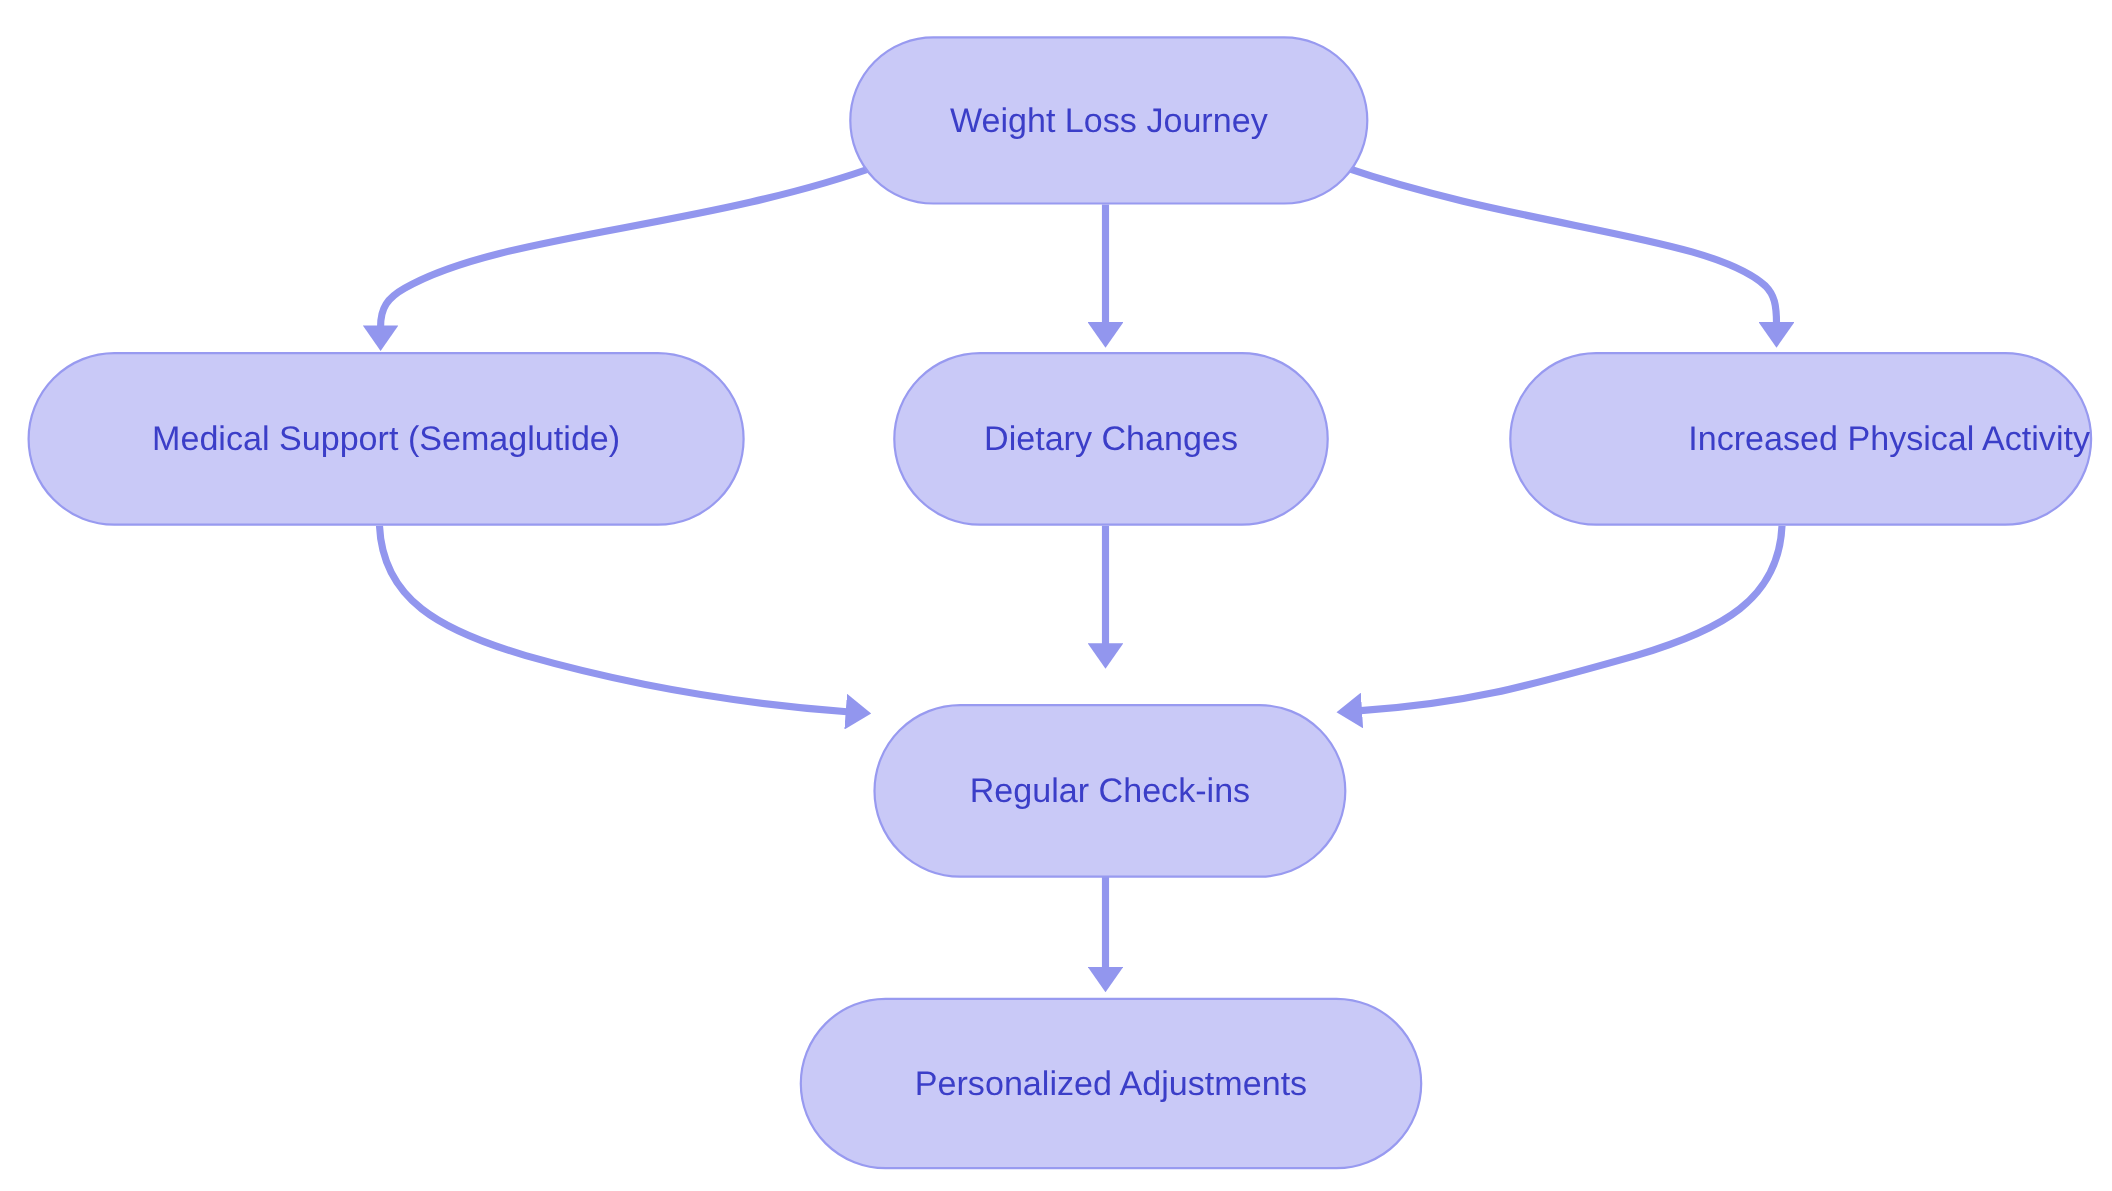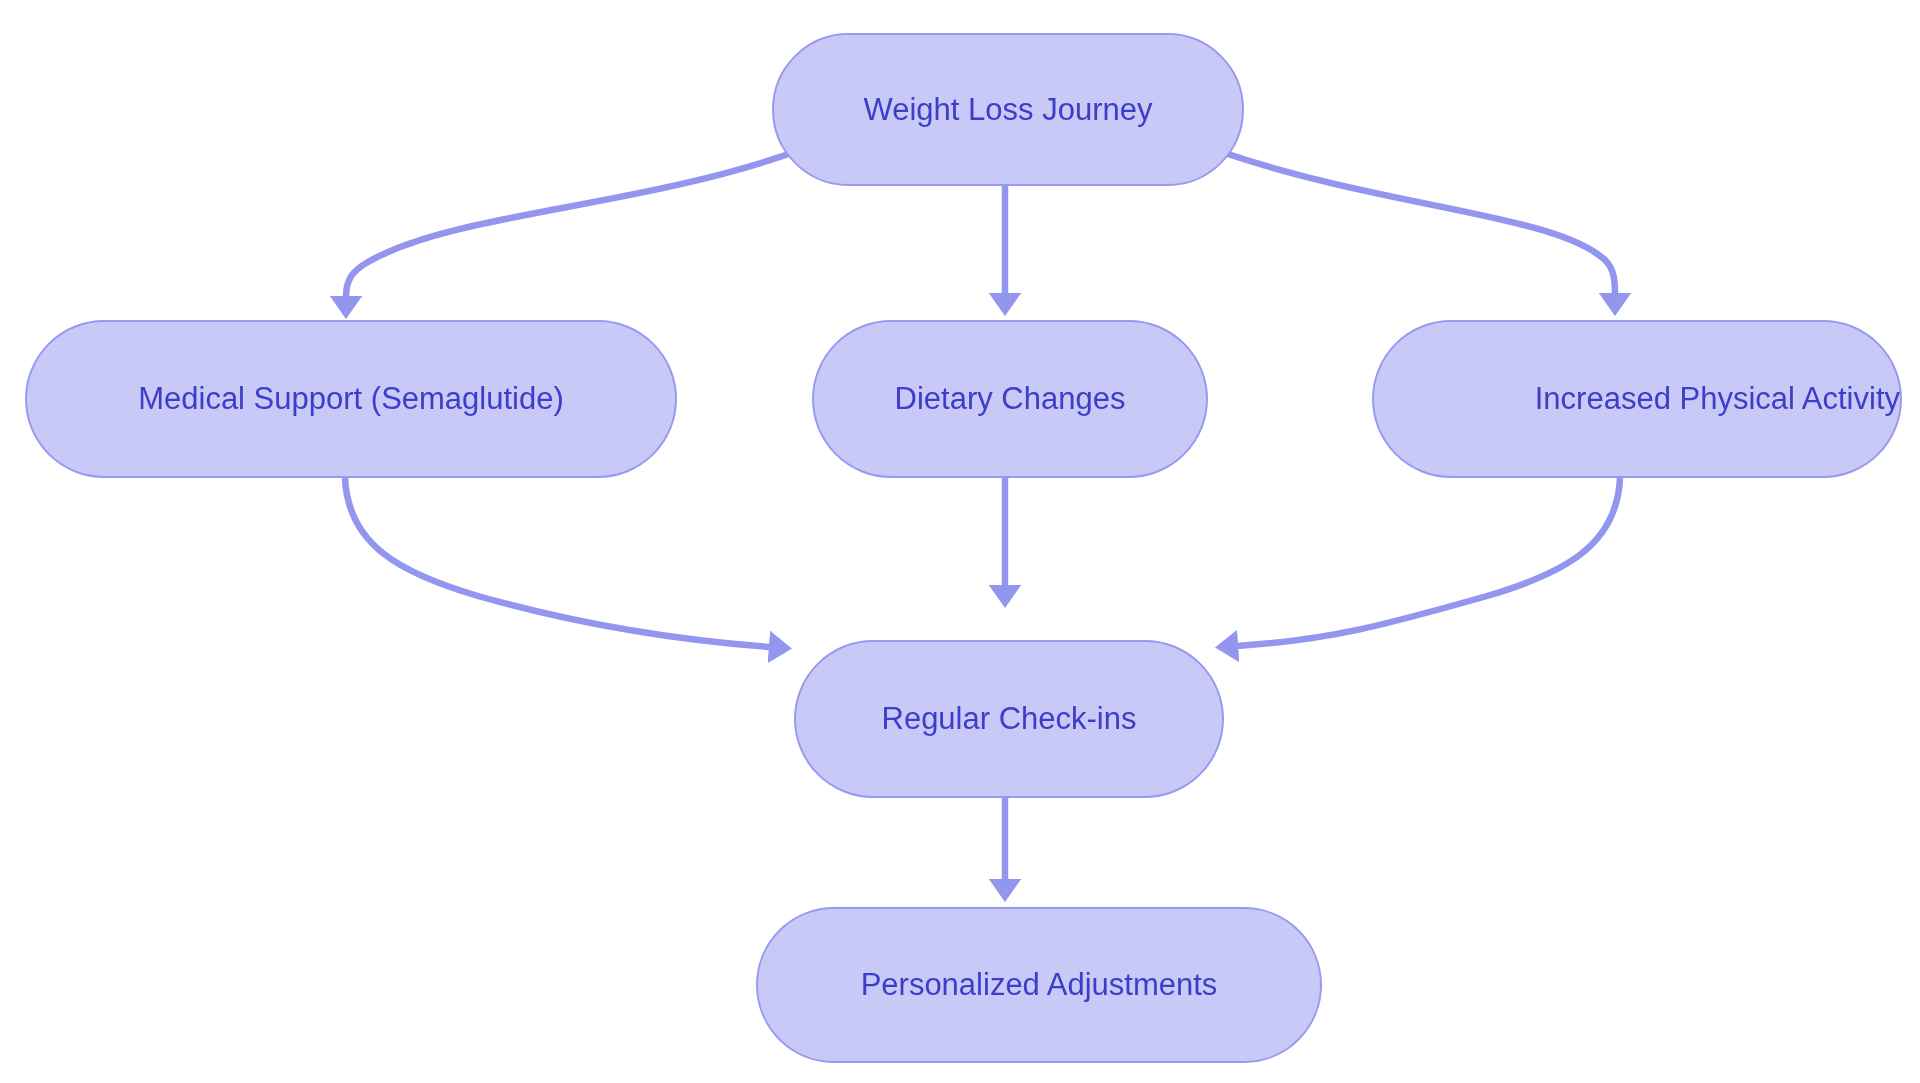--- a/index.html
+++ b/index.html
@@ -40,21 +40,21 @@
     font-size:31px;
     line-height:1.2;
     white-space:nowrap;
     text-align:center;
   }
   .node-a{left:772px;top:33px;width:472px;height:153px;}
   .node-b{left:25px;top:320px;width:652px;height:158px;}
   .node-c{left:812px;top:320px;width:396px;height:158px;}
   .node-d{left:1372px;top:320px;width:530px;height:158px;justify-content:flex-end;}
   .node-e{left:794px;top:612px;width:430px;height:158px;margin-top:28px;}
-  .node-f{left:756px;top:907px;width:566px;height:156px;align-items:center;}
+  .node-f{left:727px;top:907px;width:566px;height:156px;align-items:center;}
 </style>
 </head>
 <body>
 
 <div class="canvas">
 
   <svg class="edges" viewBox="0 0 1920 1083" xmlns="http://www.w3.org/2000/svg" aria-hidden="true">
     <defs>
       <marker id="arrow" viewBox="0 0 10 14" refX="0.5" refY="7" markerWidth="3.6" markerHeight="5" orient="auto" markerUnits="strokeWidth">
         <path class="arrowhead" d="M0,0 L10,7 L0,14 Z"></path>

